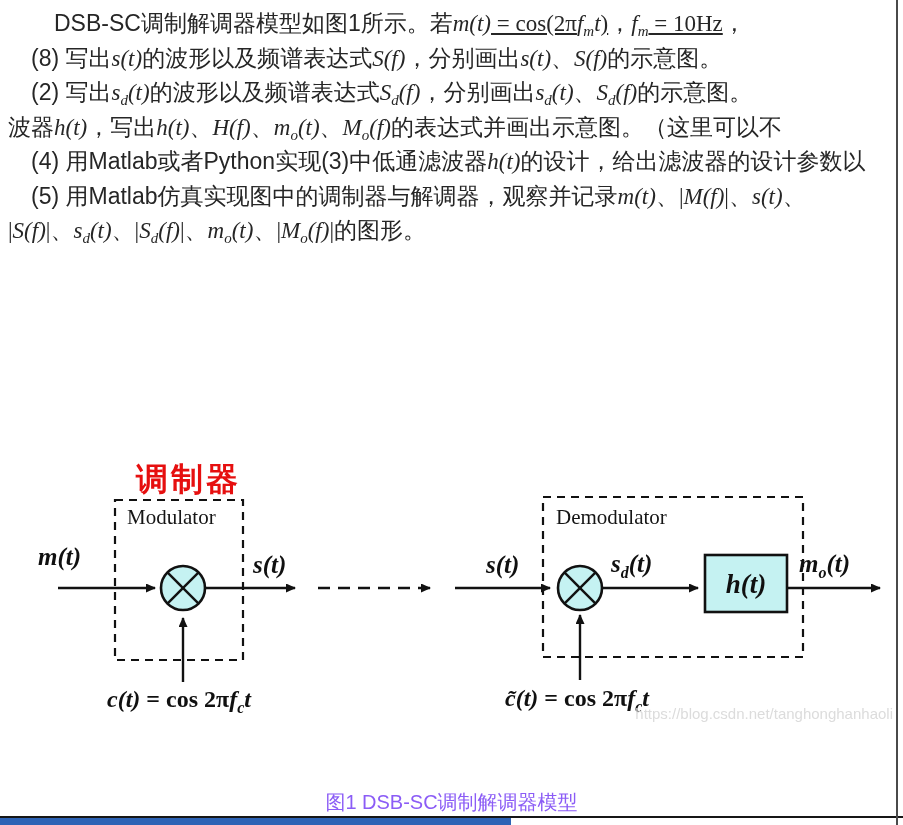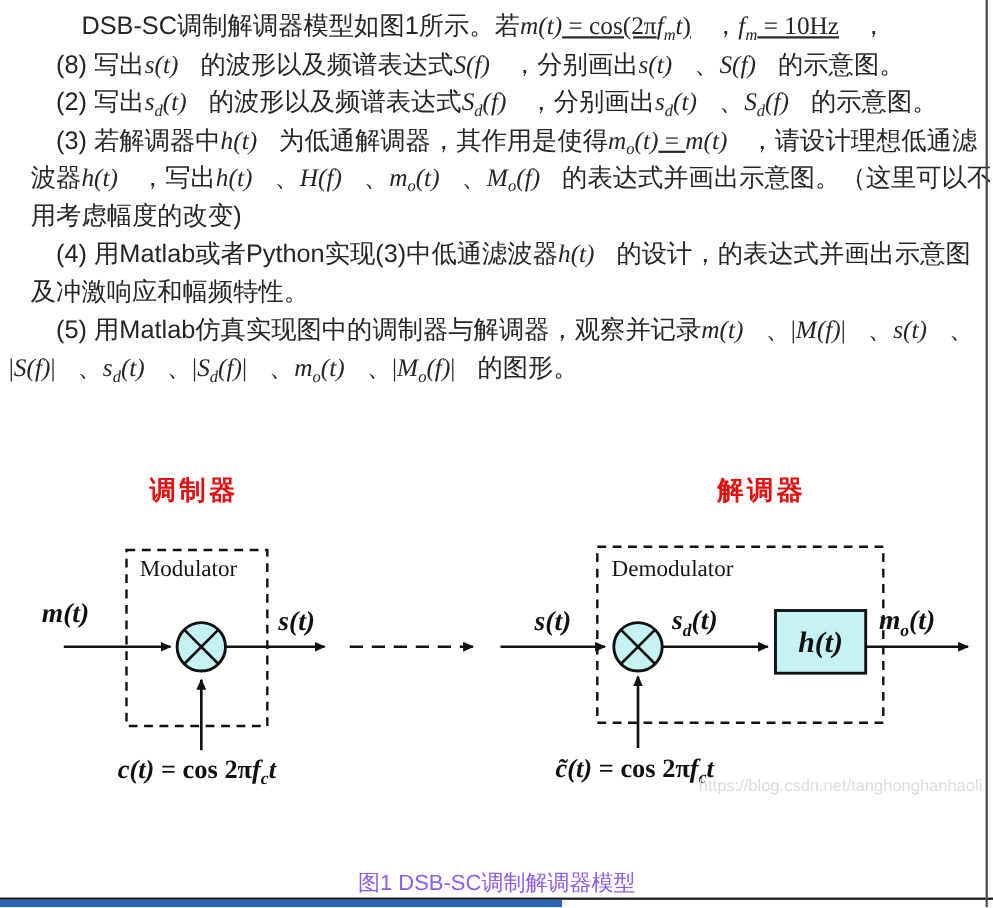--- a/index.html
+++ b/index.html
@@ -2,28 +2,28 @@
 <html><head>
 <meta charset="utf-8">
 <style>
   html,body { margin:0; padding:0; background:#fff; }
   .page { position:relative; width:903px; height:825px; background:#ffffff; overflow:hidden;
           font-family:"Liberation Sans", sans-serif; color:#262626; }
 
   
   .problem { position:absolute; left:8px; top:6px; width:884px; font-size:23px; }
   .pline { height:34.5px; line-height:34.5px; white-space:pre; }
-  .sg-c { font-family:"Liberation Sans", sans-serif;margin-left:20px; }
+  .sg-c { font-family:"Liberation Sans", sans-serif; }
   .sg-m { font-family:"Liberation Serif", serif; font-style:italic; }
   .sg-r { font-family:"Liberation Serif", serif;text-decoration:underline; }
   .sg-s { font-family:"Liberation Serif", serif; font-style:italic; font-size:15px; vertical-align:-5px; }
 
   
-  .red-title { position:absolute; top:430px; color:#e60f0f; font-family:"Liberation Serif", serif;
-               font-weight:bold; font-size:24px; letter-spacing:3px; }
+  .red-title { position:absolute; top:458px; color:#e60f0f; font-family:"Liberation Serif", serif;
+               font-weight:bold; font-size:32px; letter-spacing:3px; }
   .red-title.mod { left:136px; }
   .red-title.dem { left:652px; }
 
   svg.diagram { position:absolute; left:0; top:430px; }
   .blk { font-family:"Liberation Serif", serif; font-size:21px; fill:#151515; }
   .math { font-family:"Liberation Serif", serif; font-style:italic; font-weight:bold; font-size:25px; fill:#101010; }
   .mrm { font-style:normal; }
   .ssub { font-size:16px; }
   .ht { font-size:27px; }
   .eq { font-size:24px; }
@@ -38,31 +38,27 @@
 </style>
 </head>
 <body>
 
 <div class="page">
 
   <div class="problem" id="problem-text">
       <div class="pline"><span class="sg-c">　　DSB-SC调制解调器模型如图1所示。若</span><span class="sg-m">m(t)</span><span class="sg-r"> = cos(2π</span><span class="sg-m">f</span><span class="sg-s">m</span><span class="sg-m">t</span><span class="sg-r">)</span><span class="sg-c">，</span><span class="sg-m">f</span><span class="sg-s">m</span><span class="sg-r"> = 10Hz</span><span class="sg-c">，</span></div>
       <div class="pline"><span class="sg-c">　(8) 写出</span><span class="sg-m">s(t)</span><span class="sg-c">的波形以及频谱表达式</span><span class="sg-m">S(f)</span><span class="sg-c">，分别画出</span><span class="sg-m">s(t)</span><span class="sg-c">、</span><span class="sg-m">S(f)</span><span class="sg-c">的示意图。</span></div>
       <div class="pline"><span class="sg-c">　(2) 写出</span><span class="sg-m">s</span><span class="sg-s">d</span><span class="sg-m">(t)</span><span class="sg-c">的波形以及频谱表达式</span><span class="sg-m">S</span><span class="sg-s">d</span><span class="sg-m">(f)</span><span class="sg-c">，分别画出</span><span class="sg-m">s</span><span class="sg-s">d</span><span class="sg-m">(t)</span><span class="sg-c">、</span><span class="sg-m">S</span><span class="sg-s">d</span><span class="sg-m">(f)</span><span class="sg-c">的示意图。</span></div>
-      <div class="pline"><span class="sg-c">　(3) 若解调器中</span><span class="sg-m">h(t)</span><span class="sg-c">为低通解调器，其作用是使得</span><span class="sg-m">m</span><span class="sg-s">o</span><span class="sg-m">(t)</span><span class="sg-r"> = </span><span class="sg-m">m(t)</span><span class="sg-c">，请设计理想低通滤</span></div>
       <div class="pline"><span class="sg-c">波器</span><span class="sg-m">h(t)</span><span class="sg-c">，写出</span><span class="sg-m">h(t)</span><span class="sg-c">、</span><span class="sg-m">H(f)</span><span class="sg-c">、</span><span class="sg-m">m</span><span class="sg-s">o</span><span class="sg-m">(t)</span><span class="sg-c">、</span><span class="sg-m">M</span><span class="sg-s">o</span><span class="sg-m">(f)</span><span class="sg-c">的表达式并画出示意图。（这里可以不</span></div>
-      <div class="pline"><span class="sg-c">用考虑幅度的改变)</span></div>
-      <div class="pline"><span class="sg-c">　(4) 用Matlab或者Python实现(3)中低通滤波器</span><span class="sg-m">h(t)</span><span class="sg-c">的设计，的表达式并画出示意图</span></div>
-      <div class="pline"><span class="sg-c">及冲激响应和幅频特性。</span></div>
+      <div class="pline"><span class="sg-c">　(4) 用Matlab或者Python实现(3)中低通滤波器</span><span class="sg-m">h(t)</span><span class="sg-c">的设计，给出滤波器的设计参数以</span></div>
       <div class="pline"><span class="sg-c">　(5) 用Matlab仿真实现图中的调制器与解调器，观察并记录</span><span class="sg-m">m(t)</span><span class="sg-c">、</span><span class="sg-r">|</span><span class="sg-m">M(f)</span><span class="sg-r">|</span><span class="sg-c">、</span><span class="sg-m">s(t)</span><span class="sg-c">、</span></div>
       <div class="pline"><span class="sg-r">|</span><span class="sg-m">S(f)</span><span class="sg-r">|</span><span class="sg-c">、</span><span class="sg-m">s</span><span class="sg-s">d</span><span class="sg-m">(t)</span><span class="sg-c">、</span><span class="sg-r">|</span><span class="sg-m">S</span><span class="sg-s">d</span><span class="sg-m">(f)</span><span class="sg-r">|</span><span class="sg-c">、</span><span class="sg-m">m</span><span class="sg-s">o</span><span class="sg-m">(t)</span><span class="sg-c">、</span><span class="sg-r">|</span><span class="sg-m">M</span><span class="sg-s">o</span><span class="sg-m">(f)</span><span class="sg-r">|</span><span class="sg-c">的图形。</span></div>
     </div>
 
   <div class="red-title mod">调制器</div>
-  <div class="red-title dem">解调器</div>
 
   <svg class="diagram" width="903" height="350" viewBox="0 0 903 350">
     <defs>
       <marker id="ah" markerWidth="11" markerHeight="9" refX="9" refY="4.5" orient="auto" markerUnits="userSpaceOnUse">
         <path d="M0,0 L10,4.5 L0,9 z" fill="#111"></path>
       </marker>
     </defs>
 
     <rect x="115" y="70" width="128" height="160" fill="none" stroke="#111" stroke-width="2.2" stroke-dasharray="8 6"></rect>
     <rect x="543" y="67" width="260" height="160" fill="none" stroke="#111" stroke-width="2.2" stroke-dasharray="8 6"></rect>

